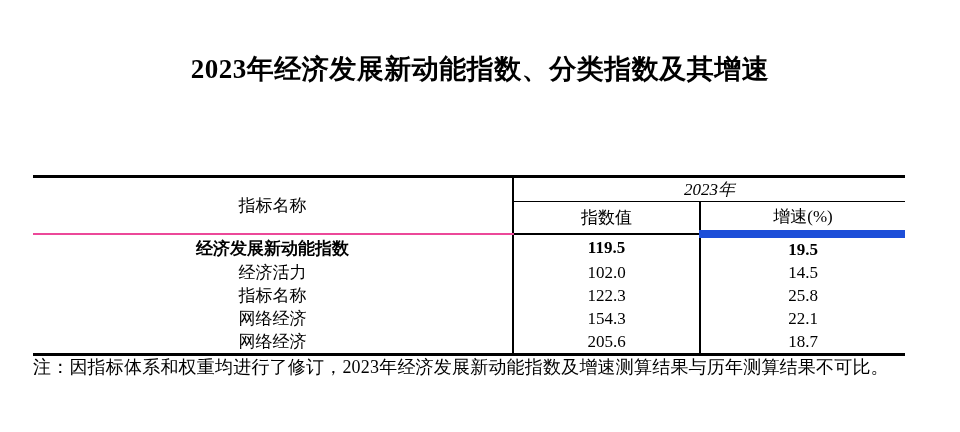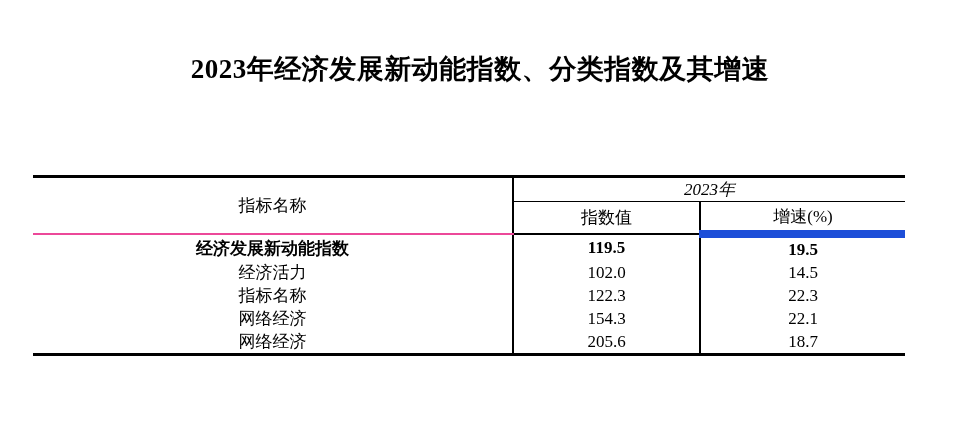--- a/index.html
+++ b/index.html
@@ -121,29 +121,30 @@
         <td class="td-growth">19.5</td>
       </tr>
       <tr>
         <td class="td-name">经济活力</td>
         <td class="td-index">102.0</td>
         <td class="td-growth">14.5</td>
       </tr>
       <tr>
         <td class="td-name">指标名称</td>
         <td class="td-index">122.3</td>
-        <td class="td-growth">22.3</td>
+        <td class="td-growth">25.8</td>
       </tr>
       <tr>
         <td class="td-name">网络经济</td>
         <td class="td-index">154.3</td>
         <td class="td-growth">22.1</td>
       </tr>
       <tr>
         <td class="td-name">网络经济</td>
         <td class="td-index">205.6</td>
         <td class="td-growth">18.7</td>
       </tr>
     </tbody>
   </table>
 
+  <div class="footnote">注：因指标体系和权重均进行了修订，2023年经济发展新动能指数及增速测算结果与历年测算结果不可比。</div>
 
 </div>
 
 </body></html>

